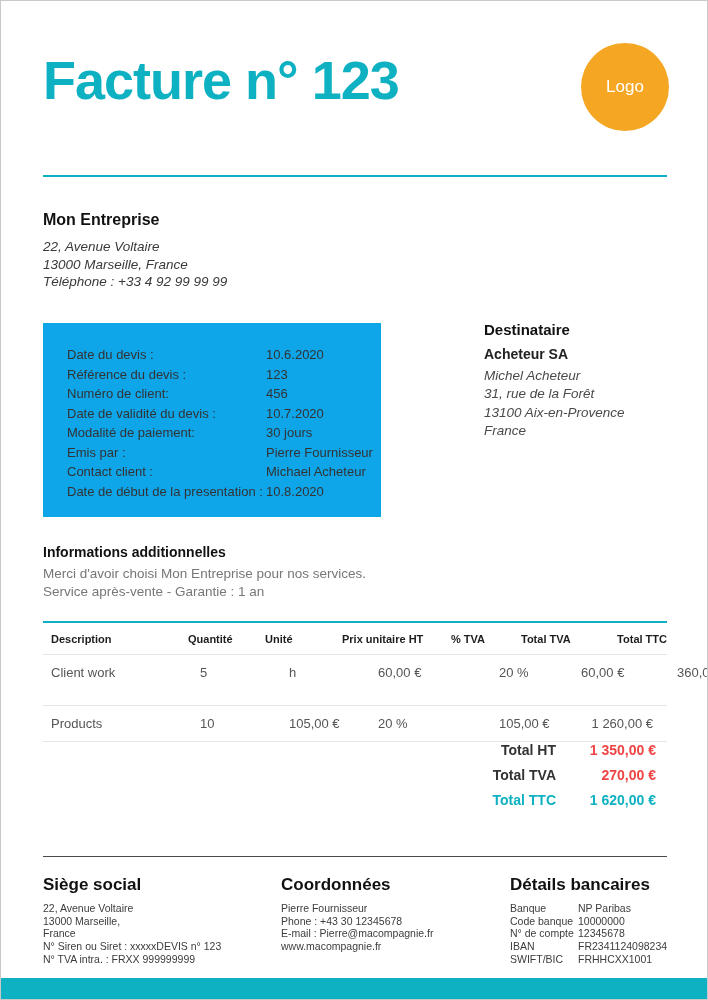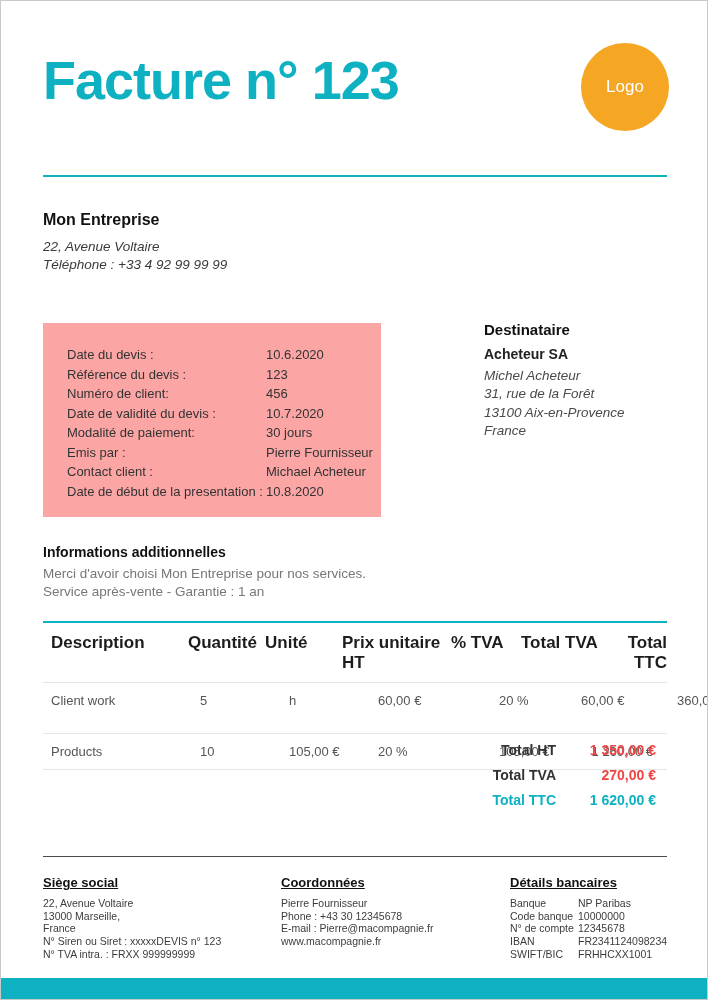--- a/index.html
+++ b/index.html
@@ -18,59 +18,59 @@
     background:var(--logo-bg,#f5a623);display:flex;align-items:center;justify-content:center;
     color:#fff;font-size:17px;
   }
   .header-rule{position:absolute;left:42px;top:174px;width:624px;height:2px;background:var(--accent,#0db1c1);}
   
   .company{position:absolute;left:42px;top:210px;}
   .company-name{font-size:16px;font-weight:bold;color:#111;margin-bottom:9px;}
   .company-line{font-size:13.5px;font-style:italic;color:#3a3a3a;line-height:17.6px;white-space:nowrap;}
   
   .details-box{
-    position:absolute;left:42px;top:322px;width:338px;height:194px;background:#fca5a5;
+    position:absolute;left:42px;top:322px;width:338px;height:194px;background:#0ea5e9;
     box-sizing:border-box;padding:22px 0 0 24px;font-size:13px;color:#333;
   }
   .d-row{display:flex;line-height:19.5px;}
   .d-label{flex:0 0 199px;white-space:nowrap;}
   .d-value{white-space:nowrap;}
   
   .recipient{position:absolute;left:483px;top:320px;}
   .recipient-heading{font-size:15px;font-weight:bold;color:#111;margin-bottom:8px;}
   .recipient-name{font-size:14px;font-weight:bold;color:#222;margin-bottom:5px;}
   .recipient-line{font-size:13.5px;font-style:italic;color:#4a4a4a;line-height:18.3px;white-space:nowrap;}
   
   .additional{position:absolute;left:42px;top:543px;}
   .additional-heading{font-size:14px;font-weight:bold;color:#111;margin-bottom:5px;}
   .additional-line{font-size:13.5px;color:#777;line-height:17.5px;white-space:nowrap;}
   
   .items-table{position:absolute;left:42px;top:620px;width:624px;}
   .t-row{display:grid;grid-template-columns:145px 77px 77px 109px 70px 84px 1fr;}
   .t-head{border-top:2px solid var(--accent,#0db1c1);border-bottom:1px solid #e4e4e4;}
-  .t-head > div{padding:10px 0 9px;font-size:17px;font-weight:bold;color:#1d1d1d;}
+  .t-head > div{padding:10px 0 9px;font-size:11px;font-weight:bold;color:#1d1d1d;}
   .t-body{border-bottom:1px solid #e6e6e6;gap:12px;}
   .t-body > div{padding:10px 0;font-size:13px;color:#555;}
   .t-row > div:first-child{padding-left:8px;}
   .t-row > div:last-child{text-align:right;}
   .t-body > div:last-child{padding-right:12px;}
   
   .totals{position:absolute;left:342px;top:737px;width:324px;}
   .totals-row{display:flex;justify-content:flex-end;line-height:25px;font-size:14px;font-weight:bold;}
   .totals-label{color:#333;}
   .totals-value{flex:0 0 100px;text-align:right;padding-right:11px;color:#ef4444;}
   .totals-row.highlight .totals-label,
   .totals-row.highlight .totals-value{color:var(--accent,#0db1c1);}
   
   .footer-rule{position:absolute;left:42px;top:855px;width:624px;height:1px;background:#4a4a4a;}
   .f-col{position:absolute;top:874px;font-size:10.5px;color:#3c3c3c;}
   .f-col-1{left:42px;}
   .f-col-2{left:280px;}
   .f-col-3{left:509px;}
-  .f-heading{font-size:13px;font-weight:bold;color:#111;margin-bottom:7px;text-decoration:underline;}
+  .f-heading{font-size:17px;font-weight:bold;color:#111;margin-bottom:7px;}
   .f-line{line-height:12.7px;white-space:nowrap;}
   .f-bank-row{display:flex;line-height:12.7px;}
   .f-bank-label{flex:0 0 68px;white-space:nowrap;}
   .f-bank-value{white-space:nowrap;}
   
   .bottom-bar{position:absolute;left:0;right:0;bottom:0;height:21px;background:var(--accent,#0db1c1);}
 </style>
 </head>
 <body>
 
@@ -78,20 +78,21 @@
 
   <div class="title">Facture n° 123</div>
   <div class="logo">
     <span>Logo</span>
   </div>
   <div class="header-rule"></div>
 
   <div class="company">
     <div class="company-name">Mon Entreprise</div>
     <div class="company-line">22, Avenue Voltaire</div>
+    <div class="company-line">13000 Marseille, France</div>
     <div class="company-line">Téléphone : +33 4 92 99 99 99</div>
   </div>
 
   <div class="details-box">
     <div class="d-row">
       <div class="d-label">Date du devis :</div>
       <div class="d-value">10.6.2020</div>
     </div>
     <div class="d-row">
       <div class="d-label">Référence du devis :</div>

